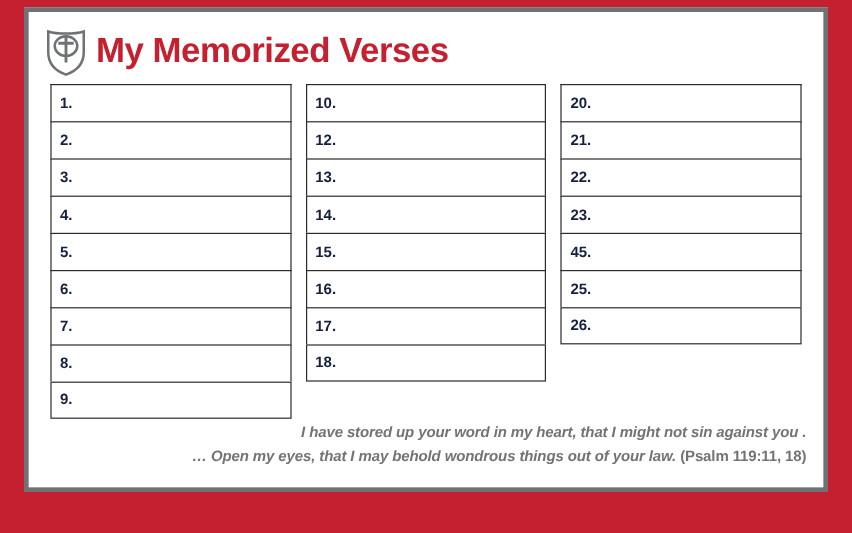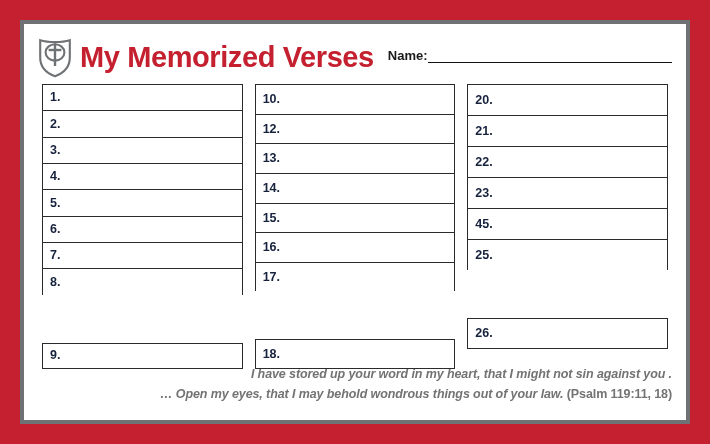--- a/index.html
+++ b/index.html
@@ -14,21 +14,21 @@
     position: relative;
     width: 710px;
     height: 444px;
     box-sizing: border-box;
     background: #C4202F;
     overflow: hidden;
   }
   .frame {
     position: absolute;
     left: 20px;
-    top: 20px;
+    top: 6px;
     width: 670px;
     height: 404px;
     box-sizing: border-box;
     border: 4px solid #6E7275;
     background: #ffffff;
   }
   .sheet {
     position: absolute;
     inset: 0;
     box-sizing: border-box;
@@ -102,21 +102,20 @@
     border: 1.2px solid #2b2b2b;
     border-bottom-width: 0;
     height: 31px;
     display: flex;
     align-items: center;
     padding-left: 7px;
     background: #ffffff;
   }
   .row:last-child {
     border-bottom-width: 1.2px;
-    margin-top: 48px;
   }
   .row .num {
     font-size: 12.5px;
     font-weight: 600;
     color: #16213c;
     line-height: 1;
   }
 
   
   .footer {
@@ -147,24 +146,20 @@
     <div class="sheet">
 
       <div class="header">
         <svg class="logo" viewBox="0 0 34 42" aria-hidden="true">
           <path d="M2.2 4.2 C10 6.6 24 6.6 31.8 4.2 L31.8 21.5 C31.8 31.5 24.8 37.4 17 40.2 C9.2 37.4 2.2 31.5 2.2 21.5 Z" fill="none" stroke="#6E7275" stroke-width="2.1"></path>
           <ellipse cx="17" cy="16.4" rx="9.4" ry="8.2" fill="none" stroke="#6E7275" stroke-width="2.1"></ellipse>
           <path d="M17 7.2 L17 30.0" fill="none" stroke="#6E7275" stroke-width="2.4"></path>
           <path d="M10.6 14.0 L23.4 14.0" fill="none" stroke="#6E7275" stroke-width="2.4"></path>
         </svg>
         <div class="title">My Memorized Verses</div>
-        <div class="name-wrap">
-          <span class="name-label">Name:</span>
-          <span class="name-line"></span>
-        </div>
       </div>
 
       <div class="columns">
 
         <div class="col">
           <div class="row">
               <span class="num">1.</span>
             </div>
           <div class="row">
               <span class="num">2.</span>

